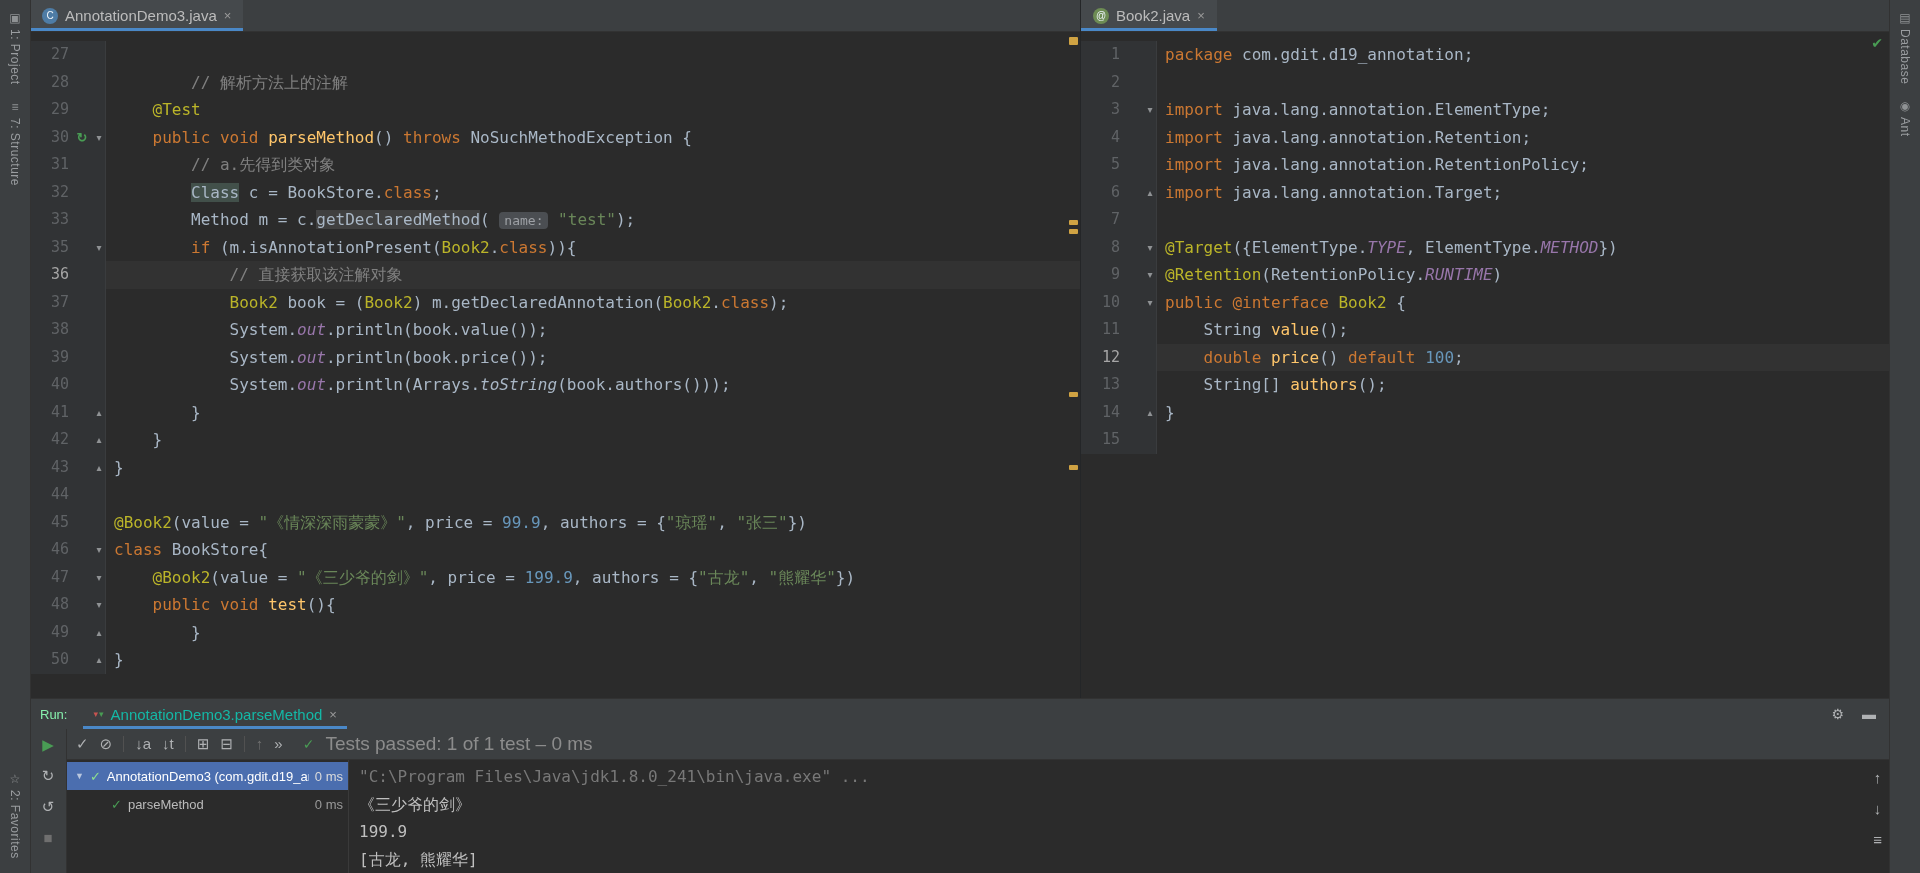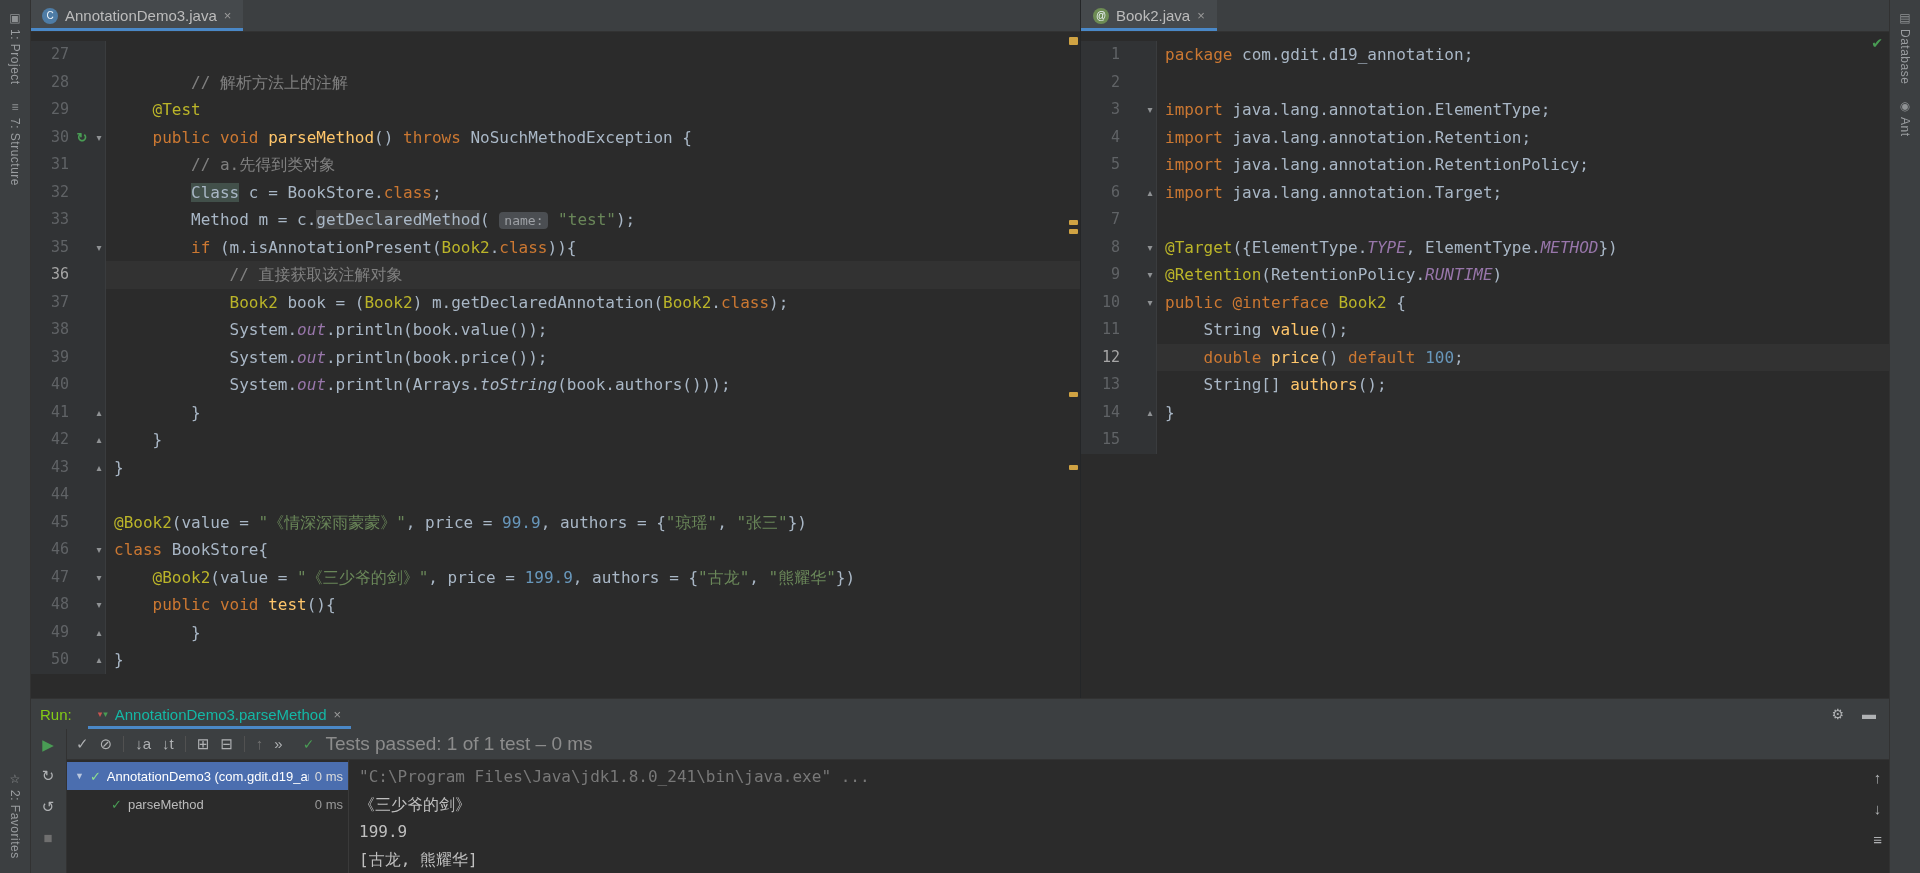--- a/index.html
+++ b/index.html
@@ -56,21 +56,21 @@
   .tk-hlg{color:#a9b7c6;background:#42504a}
   .tk-hlw{color:#a9b7c6;background:#404040}
   .tk-hint{color:#9da0a5;background:#4b4e52;border-radius:4px;padding:1px 5px;font-size:13px}
 
   .esmark{position:absolute;right:2px;width:9px;background:#d0a343;border-radius:1px}
   .inspect-ok{position:absolute;top:4px;right:7px;color:#499c54;font-size:14px;cursor:pointer}
 
   
   .run-panel{position:absolute;left:0;right:0;top:698px;bottom:0;background:#2b2b2b;border-top:1px solid #323232}
   .run-header{height:30px;background:#3c3f41;border-bottom:1px solid #323232;display:flex;align-items:center;padding-left:10px}
-  .run-label{font-size:15px;color:#84cc16}
+  .run-label{font-size:13px;color:#86efac}
   .run-tab{height:30px;display:flex;align-items:center;gap:7px;padding:0 10px;margin-left:16px;position:relative;cursor:pointer}
   .run-tab::after{content:"";position:absolute;left:0;right:0;bottom:0;height:3px;background:#4a88c7}
   .run-tab-title{font-size:15px;color:#14b8a6}
   .junit-icon{display:inline-flex;flex-direction:row;gap:1px}
   .junit-icon span{font-size:9px;line-height:9px}
   .jr{color:#c75450}.jg{color:#499c54}
   .run-header-right{margin-left:auto;display:flex;gap:18px;padding-right:14px;color:#afb1b3;font-size:14px}
   .run-header-right span{cursor:pointer}
 
   .run-body{position:absolute;top:30px;left:0;right:0;bottom:0;display:flex}

